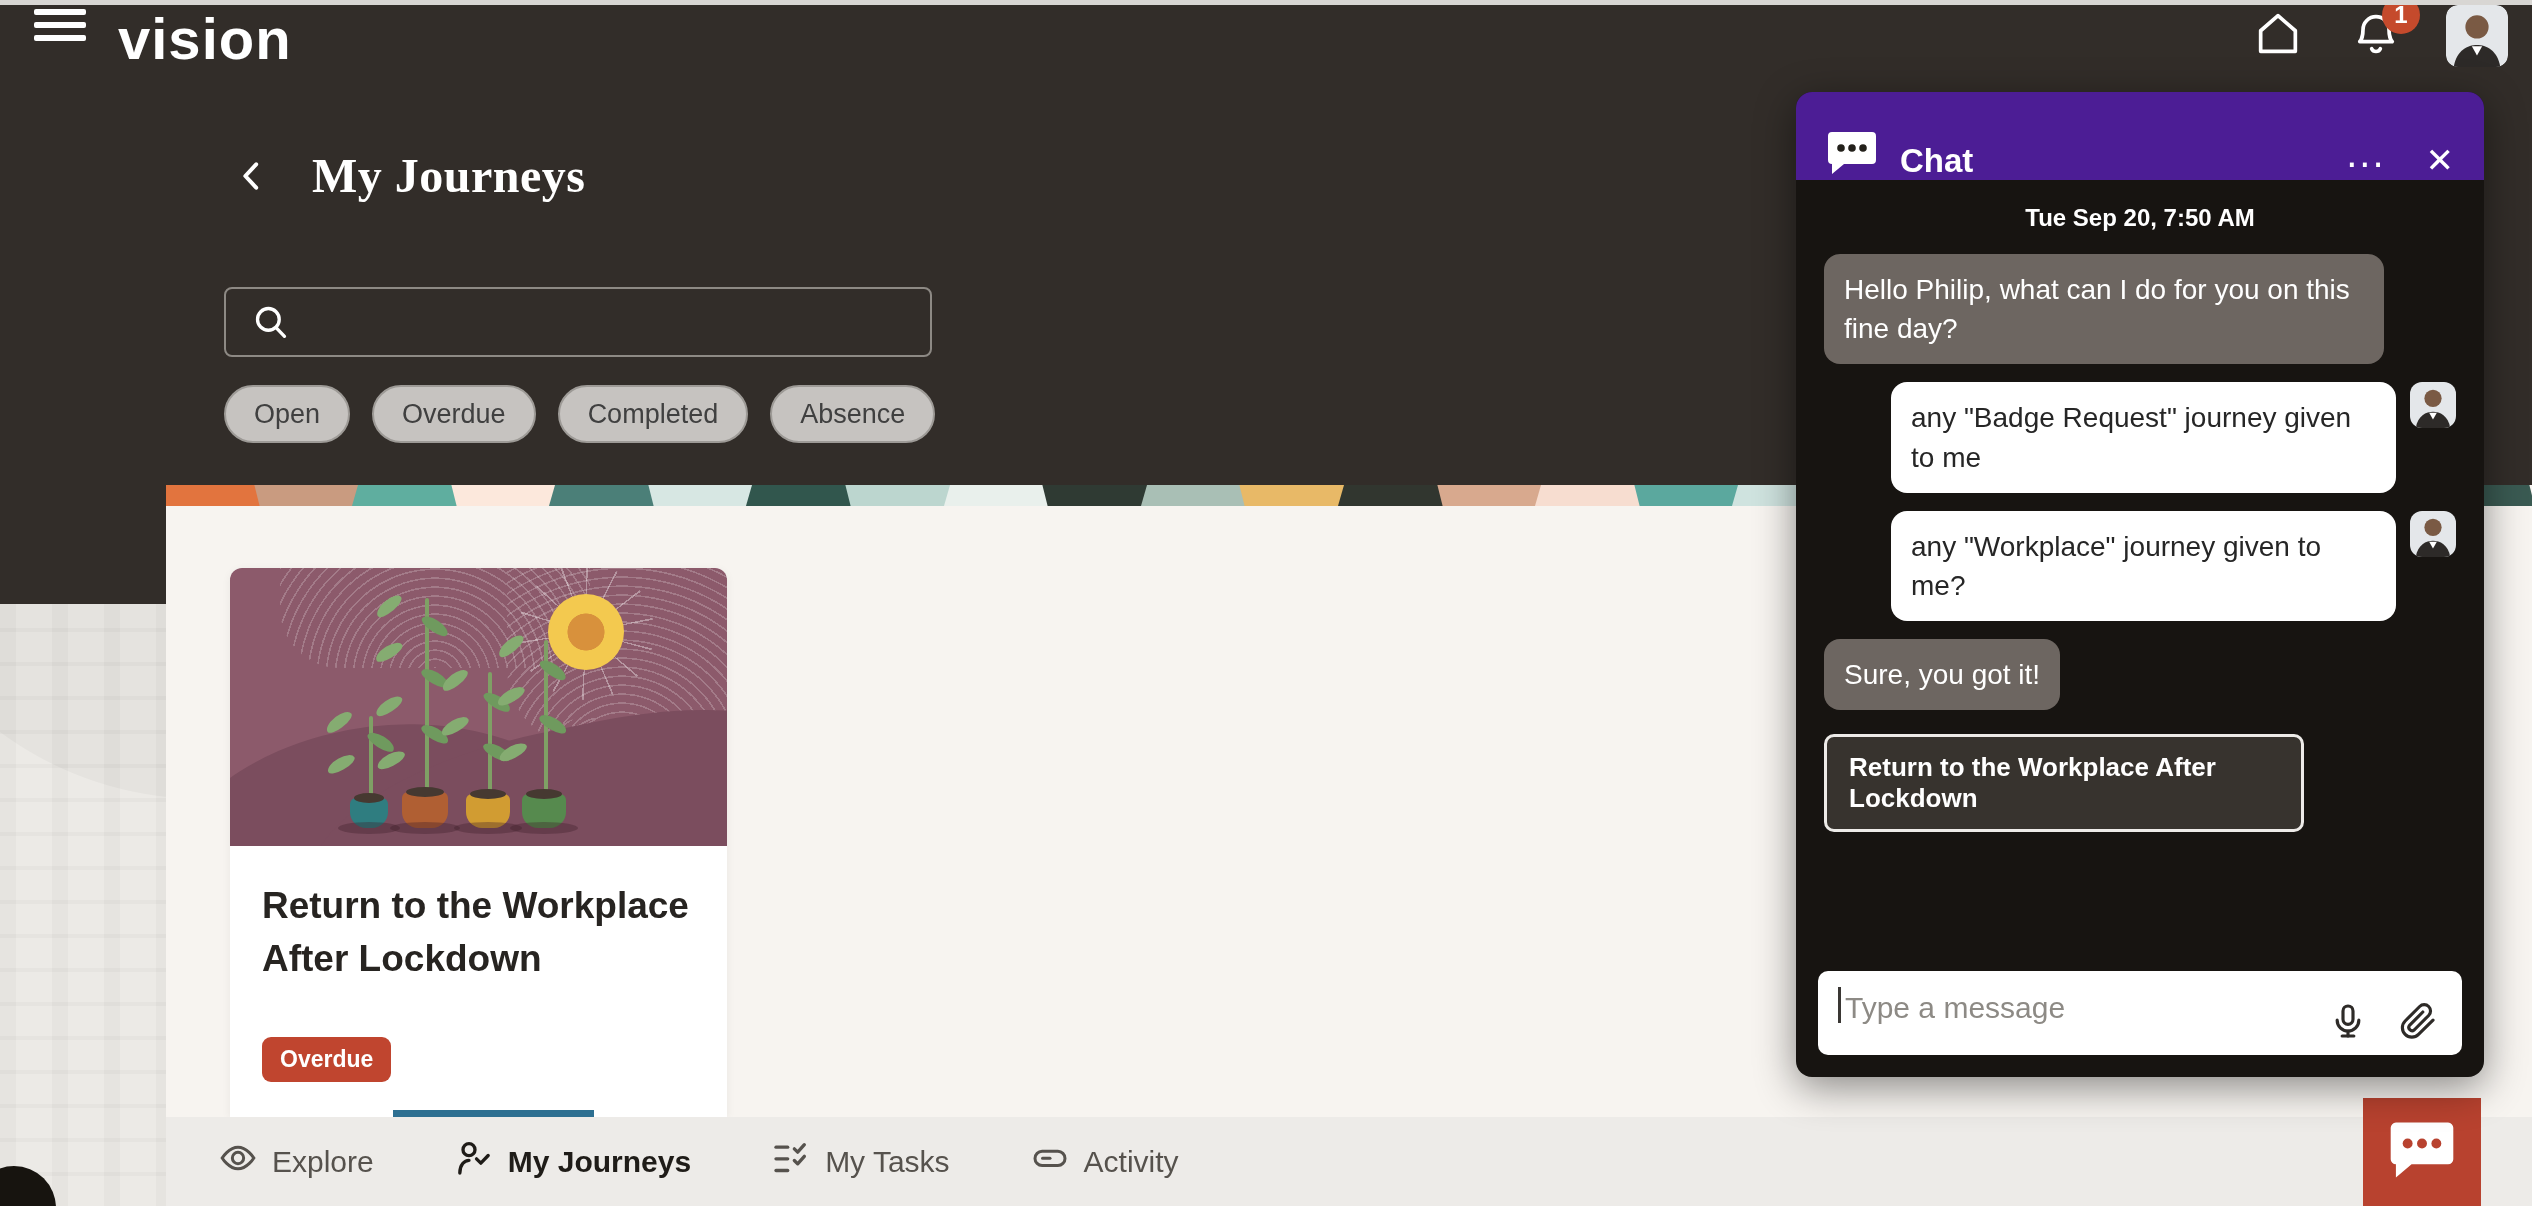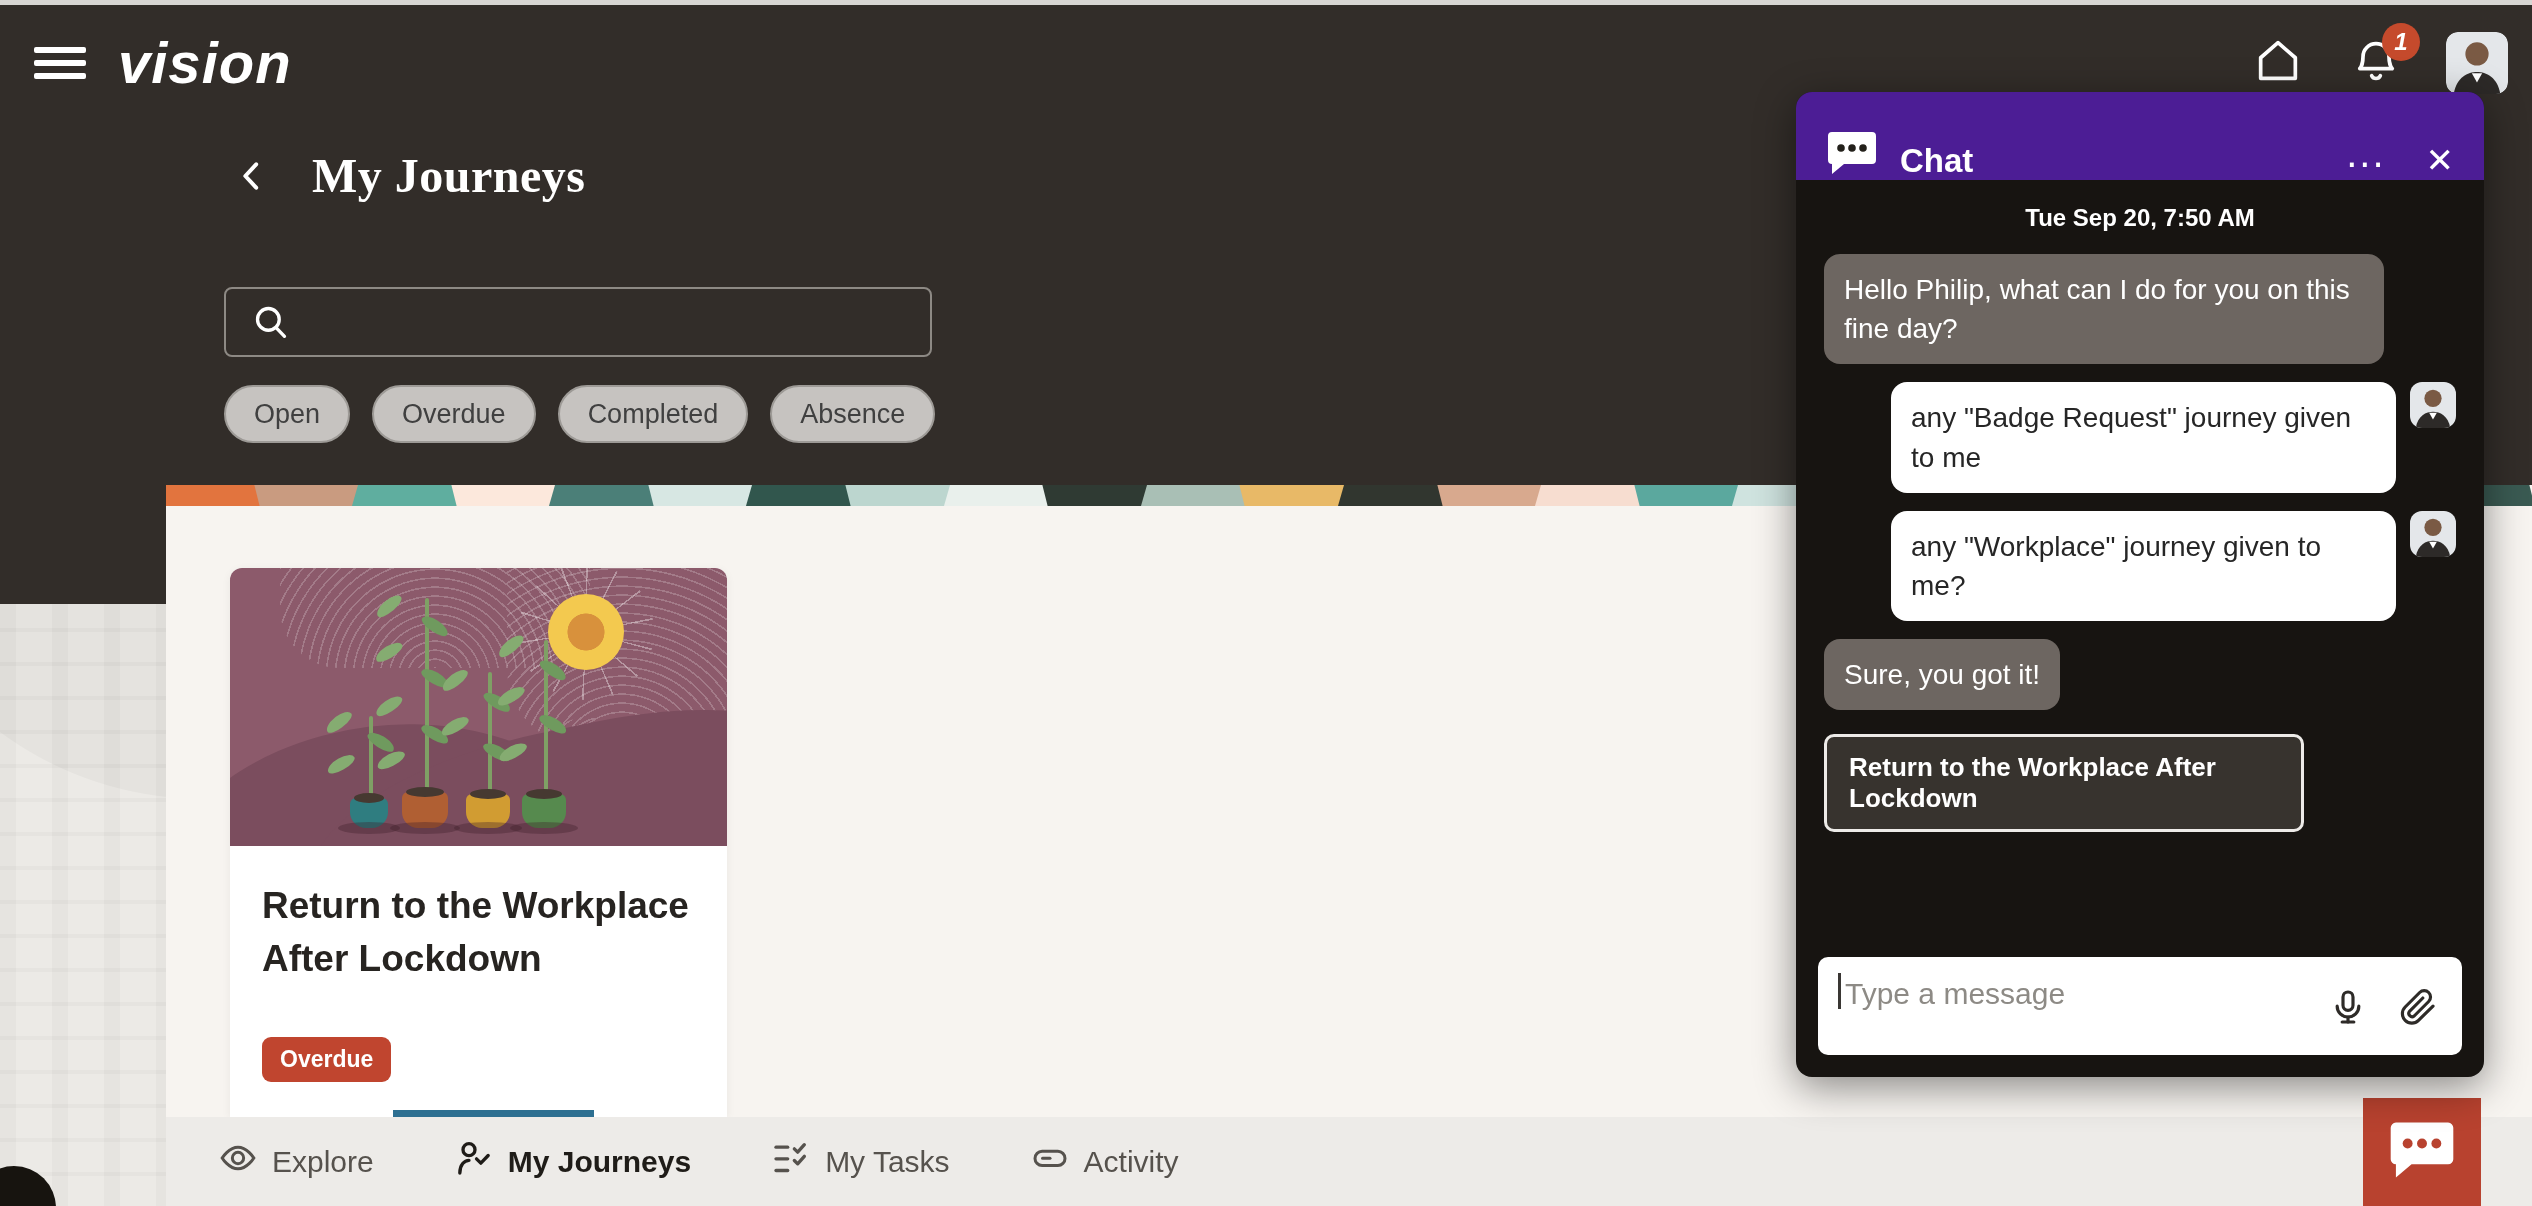--- a/index.html
+++ b/index.html
@@ -14,21 +14,21 @@
       repeating-linear-gradient(0deg, transparent 0 30px, rgba(0,0,0,0.028) 30px 34px);
   }
   .dash-texture {
     position:absolute; left:0; top:604px; width:166px; bottom:0;
     background-image:repeating-linear-gradient(90deg, rgba(0,0,0,.05) 0 16px, transparent 16px 52px);
     background-size:52px 30px; opacity:.5;
   }
   
   .browser-edge { position:absolute; top:0; left:0; right:0; height:5px; background:#d8d6d3; z-index:9; }
   .dark-header { position:absolute; top:0; left:0; right:0; height:604px; background:#322d29; }
-  .topbar { position:absolute; top:5px; left:0; right:0; height:115px; display:flex; align-items:center; padding:0 24px 0 34px;font-style:italic; }
+  .topbar { position:absolute; top:5px; left:0; right:0; height:115px; display:flex; align-items:flex-start; padding:0 24px 0 34px; }
   .hamburger { width:52px; height:40px; display:flex; flex-direction:column; justify-content:space-between; padding:4px 0; cursor:pointer; }
   .hamburger span { display:block; width:52px; height:6px; background:#fff; border-radius:2px; }
   .logo { color:#fff; font-size:58px; font-weight:800; letter-spacing:1px; margin-left:32px; }
   .topbar-right { margin-left:auto; display:flex; align-items:center; gap:42px; }
   .icon-btn { position:relative; width:56px; height:56px; display:flex; align-items:center; justify-content:center; cursor:pointer; }
   .notif-badge {
     position:absolute; top:-12px; right:-16px; min-width:38px; height:38px; border-radius:50%;
     background:#c54a2c; color:#fff; font-size:24px; font-weight:700;
     display:flex; align-items:center; justify-content:center;
   }
@@ -115,21 +115,21 @@
   .msg-row { display:flex; align-items:flex-start; }
   .msg-row.user { justify-content:flex-end; gap:14px; }
   .bubble { font-size:28px; line-height:1.4; padding:16px 20px; border-radius:16px; }
   .bubble.bot { background:#6d6661; color:#fff; max-width:560px; }
   .bubble.user { background:#fff; color:#262626; max-width:505px; }
   .chat-journey-btn {
     margin-top:6px; width:480px; background:#37332e; border:3px solid #edebe8; border-radius:10px;
     color:#fff; font-size:26px; font-weight:700; padding:15px 22px; cursor:pointer; text-align:left;
     font-family:"Liberation Sans", sans-serif;
   }
-  .chat-input-wrap { flex:none; margin:0 22px 22px; background:#fff; border-radius:10px; height:98px; position:relative; padding:16px 20px; display:flex; }
+  .chat-input-wrap { flex:none; margin:0 22px 22px; background:#fff; border-radius:10px; height:84px; position:relative; padding:16px 20px; display:flex; }
   .caret { width:3px; height:36px; background:#3a3734; margin-right:4px; }
   .chat-input { flex:1; border:none; outline:none; font-size:30px; color:#3a3734; font-family:"Liberation Sans", sans-serif; background:transparent; align-self:flex-start; height:42px; }
   .chat-input::placeholder { color:#8d8a85; }
   .input-icons { position:absolute; right:22px; top:30px; display:flex; gap:26px; }
   .input-icons .icon-btn { width:44px; height:44px; }
   
   .chat-fab { position:absolute; left:2363px; top:1098px; width:118px; height:108px; background:#b8422f; display:flex; justify-content:center; padding-top:22px; cursor:pointer; z-index:4; }
   .corner-fab { position:absolute; left:-28px; top:1166px; width:84px; height:84px; border-radius:50%; background:#17140f; z-index:4; }
 </style>
 </head>

